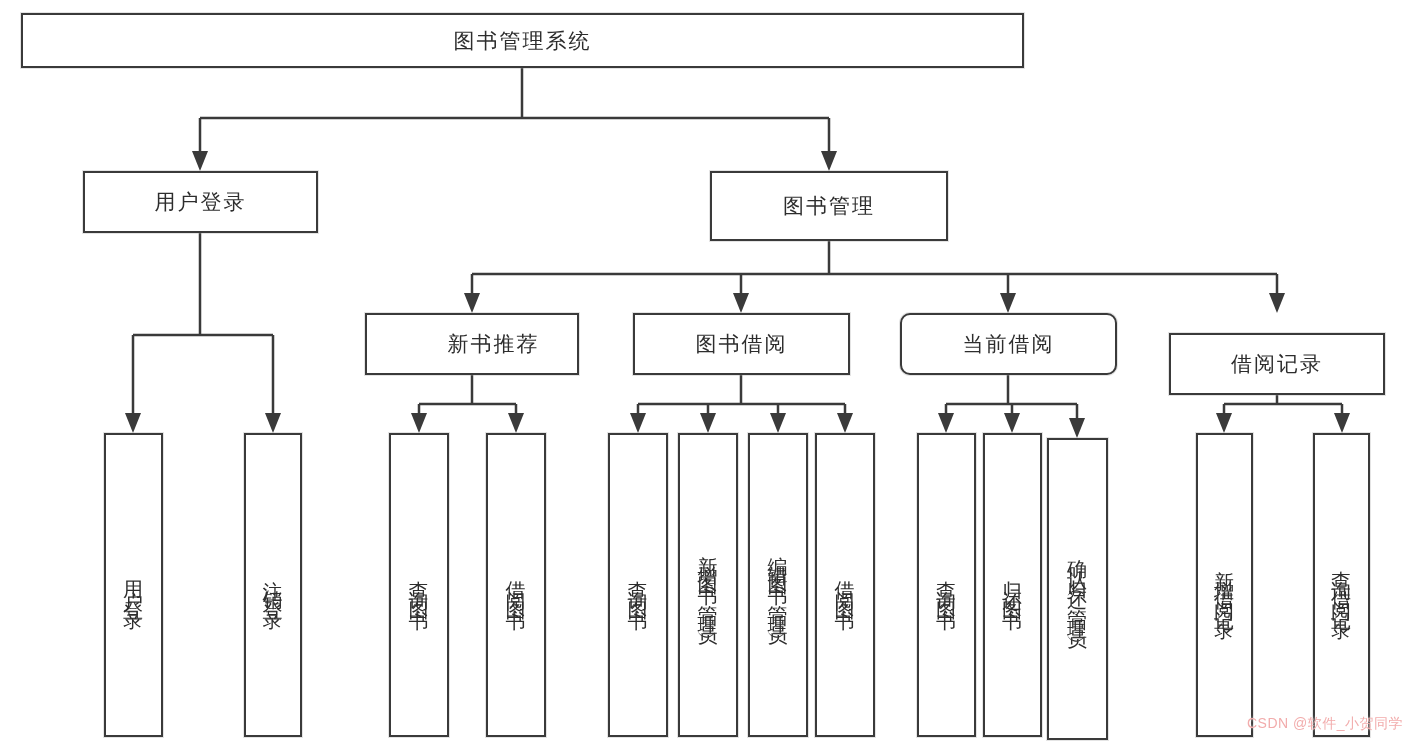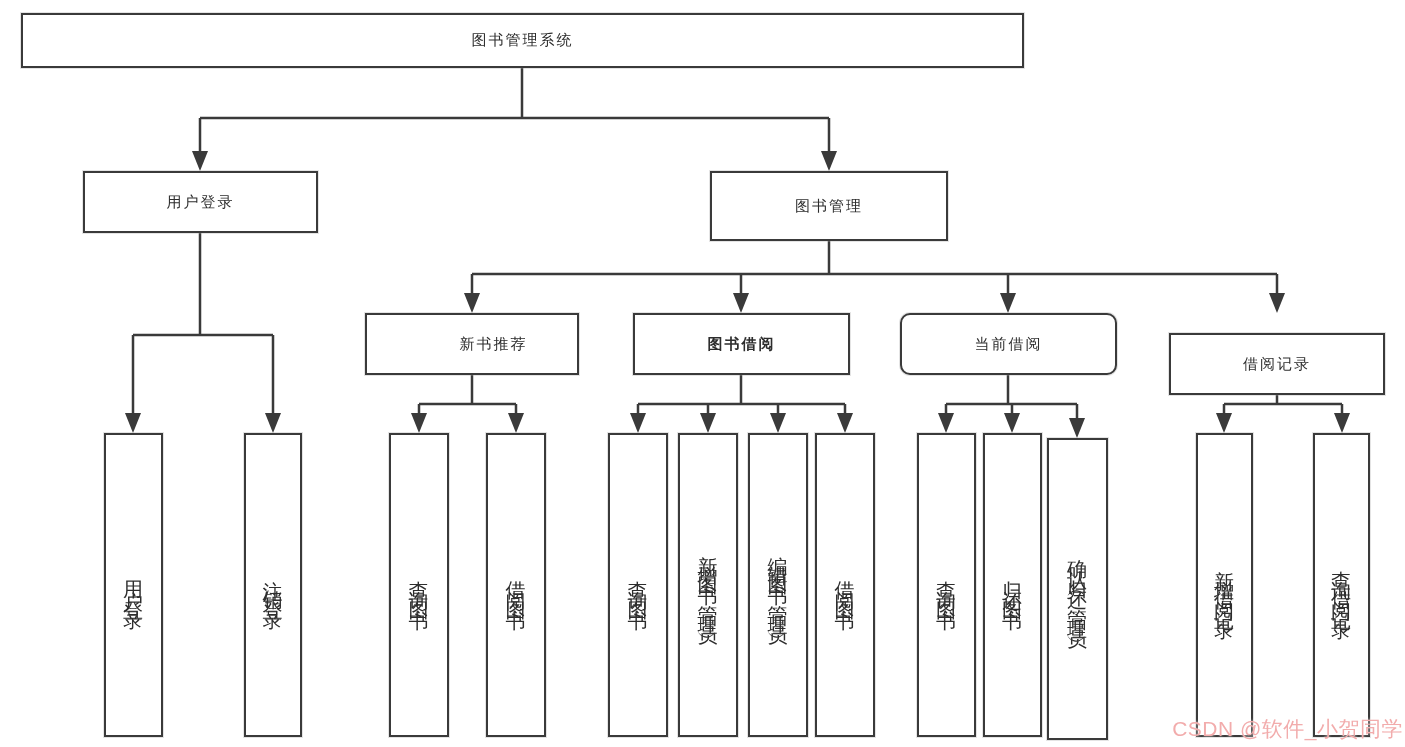--- a/index.html
+++ b/index.html
@@ -15,32 +15,32 @@
     position:absolute;
     box-sizing:border-box;
     border:2.5px solid #3a3a3a;
     background:#ffffff;
     color:#2d2d2d;
     display:flex;
     align-items:center;
     justify-content:center;
     box-shadow:0 0 0 1px rgba(165,165,165,0.30);
   }
-  .h-box { font-size:15px; letter-spacing:2px; white-space:nowrap; }
+  .h-box { font-size:21px; letter-spacing:2px; white-space:nowrap; }
   .v-box {
     writing-mode:vertical-rl;
     text-orientation:upright;
     font-size:20px;
     letter-spacing:10px;
     line-height:1;
   }
   .watermark {
     position:absolute;
     right:2px; top:715px;
-    font-size:21px;
+    font-size:14px;
     letter-spacing:0.5px;
     color:#f2acac;
     white-space:nowrap;
     text-shadow:0 0 3px rgba(255,255,255,0.9);
   }
 </style>
 </head>
 <body>
 
 <div class="canvas">
@@ -77,21 +77,21 @@
       <polygon points="1334,413 1350,413 1342,433"></polygon>
     </g>
   </svg>
 
   <div class="box h-box" style="left:21px;top:13px;width:1003px;height:55px;">图书管理系统</div>
 
   <div class="box h-box" style="left:83px;top:171px;width:235px;height:62px;">用户登录</div>
   <div class="box h-box" style="left:710px;top:171px;width:238px;height:70px;">图书管理</div>
 
   <div class="box h-box" style="left:365px;top:313px;width:214px;height:62px;padding-left:43px;">新书推荐</div>
-  <div class="box h-box" style="left:633px;top:313px;width:217px;height:62px;font-weight:bold;">图书借阅</div>
+  <div class="box h-box" style="left:633px;top:313px;width:217px;height:62px;">图书借阅</div>
   <div class="box h-box" style="left:900px;top:313px;width:217px;height:62px;border-radius:10px;">当前借阅</div>
   <div class="box h-box" style="left:1169px;top:313px;width:216px;height:62px;margin-top:20px;">借阅记录</div>
 
   <div class="box v-box" style="left:104px;top:433px;width:59px;height:304px;">用户登录</div>
   <div class="box v-box" style="left:244px;top:433px;width:58px;height:304px;">注销登录</div>
 
   <div class="box v-box" style="left:389px;top:433px;width:60px;height:304px;">查询图书</div>
   <div class="box v-box" style="left:486px;top:433px;width:60px;height:304px;">借阅图书</div>
 
   <div class="box v-box" style="left:608px;top:433px;width:60px;height:304px;">查询图书</div>

